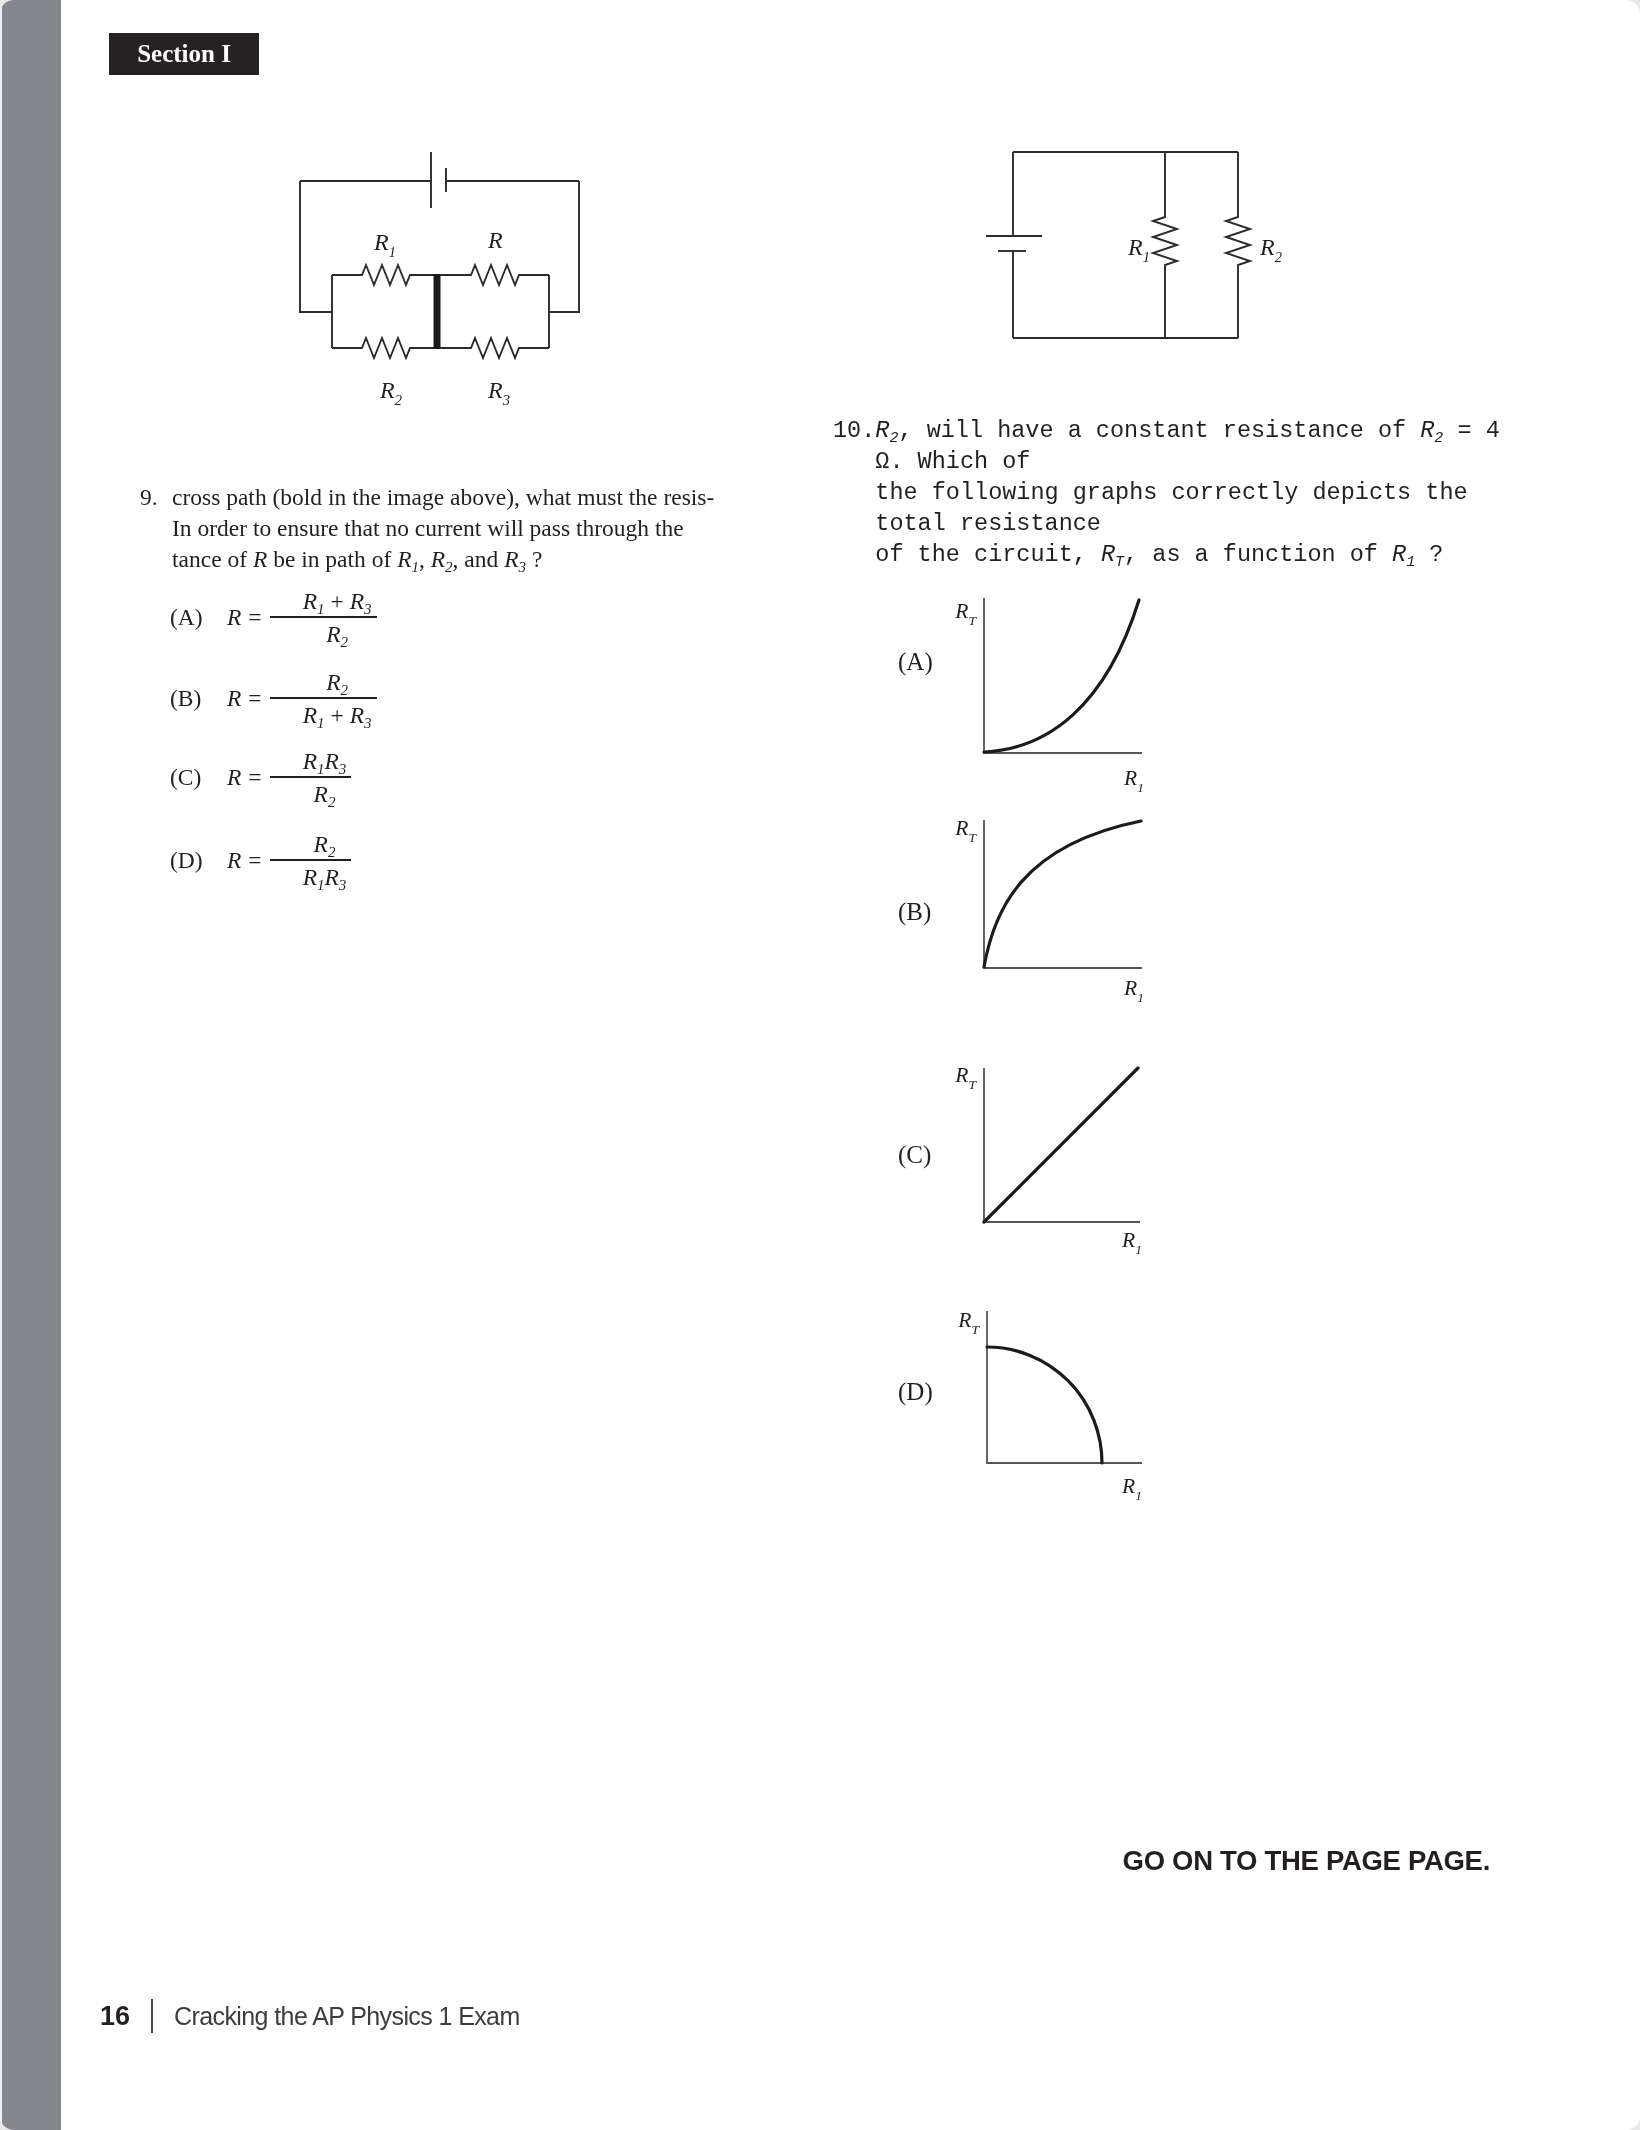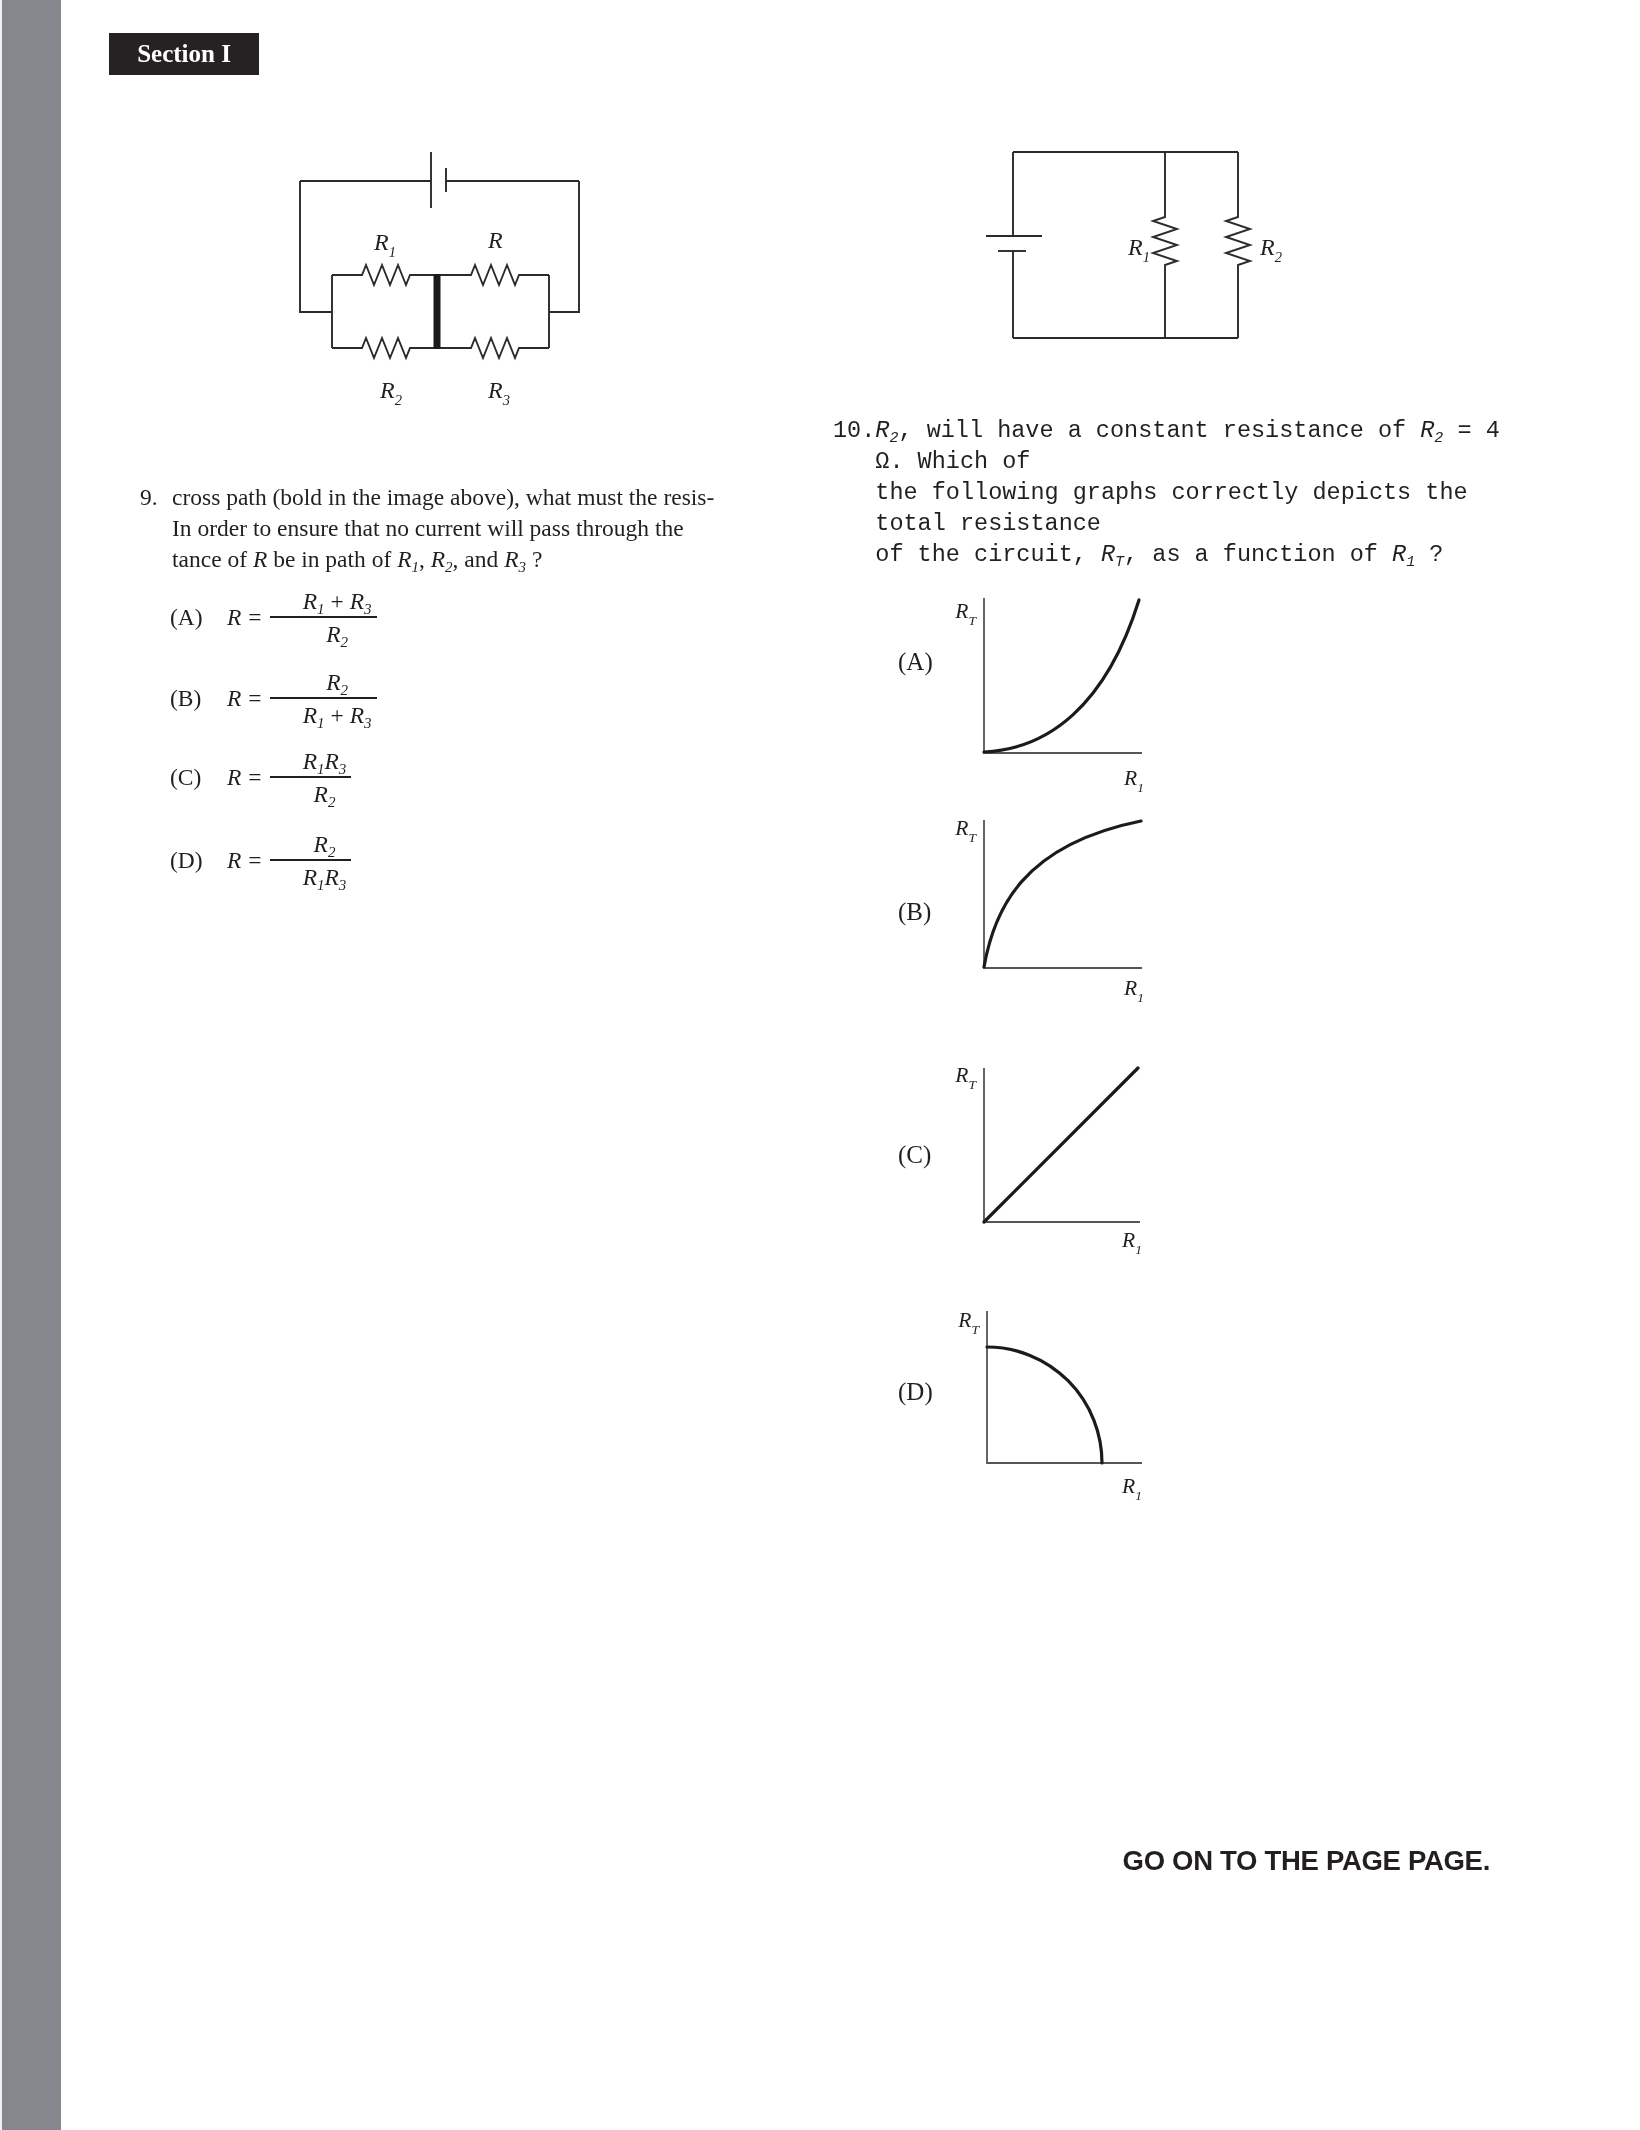--- a/index.html
+++ b/index.html
@@ -1,17 +1,17 @@
 <!DOCTYPE html>
 <html><head>
 <meta charset="utf-8">
 <style>
   html,body{margin:0;padding:0;background:#e8e8e8;}
   .page{position:relative;width:1640px;height:2130px;background:#ffffff;overflow:hidden;
-        font-family:"Liberation Serif",serif;color:#231f20;}
+        font-family:"Liberation Serif",serif;color:#231f20;border-radius:14px;}
   .abs{position:absolute;}
   .graybar{left:2px;top:0;width:59px;height:2130px;background:#85878c;}
   .grayedge{left:0;top:0;width:2px;height:2130px;background:#f2f2f2;}
 
   .badge{left:109px;top:33px;width:150px;height:42px;background:#262223;
          display:flex;align-items:center;justify-content:center;
          font-weight:bold;font-size:25px;color:#ffffff;}
 
   .question{display:flex;font-size:23.5px;line-height:31px;}
   .qnum{flex:0 0 32px;}
@@ -181,13 +181,18 @@
     <text class="glbl" x="119" y="37" text-anchor="end"><tspan>R</tspan><tspan class="gsub" dy="7">T</tspan></text>
     <path class="axis" d="M127,21 V173 H282"></path>
     <path class="curve" d="M127,57 A115,116 0 0 1 242,173"></path>
     <text class="glbl" x="262" y="203"><tspan>R</tspan><tspan class="gsub" dy="7">1</tspan></text>
   </svg>
 
   <div class="abs go-on">
     <span>GO ON TO THE PAGE PAGE.</span>
   </div>
 
+  <div class="abs footer">
+    <span class="pgnum">16</span>
+    <span class="fdiv"></span>
+    <span class="booktitle">Cracking the AP Physics 1 Exam</span>
+  </div>
 </div>
 
 </body></html>

